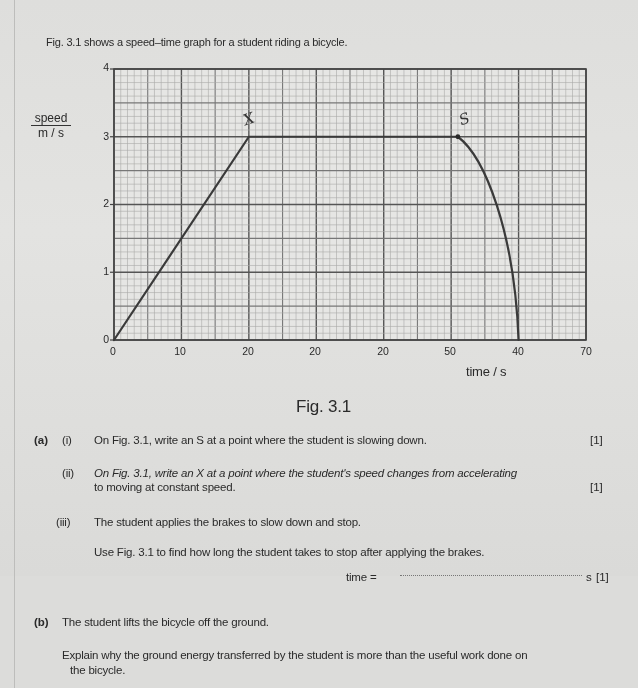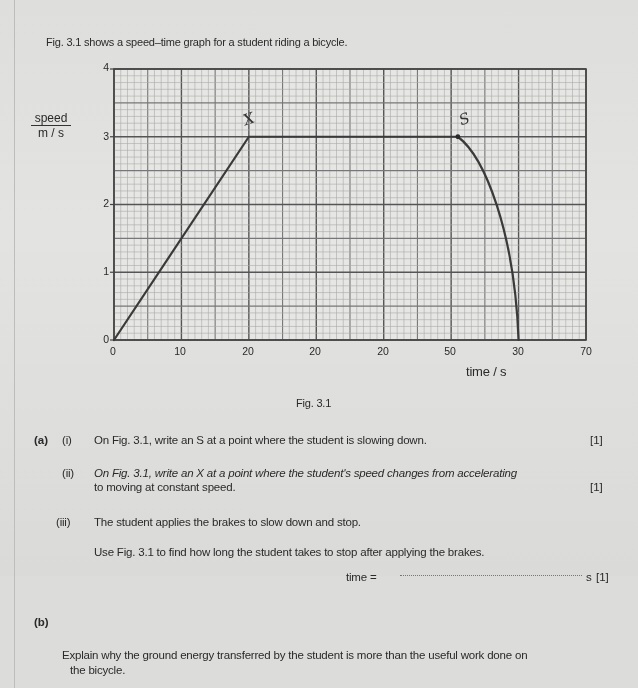--- a/index.html
+++ b/index.html
@@ -20,21 +20,21 @@
     }
     .txt { position: absolute; font-size: 11.5px; letter-spacing: -0.2px; white-space: nowrap; }
     .intro { left: 46px; top: 36px; font-size: 11px; }
     .ylabel { position: absolute; left: 31px; top: 112px; width: 40px; text-align: center; font-size: 12px; line-height: 12px; }
     .ylabel .num { display: block; border-bottom: 1px solid #333; padding-bottom: 1px; }
     .ylabel .den { display: block; padding-top: 1px; }
     .tick { position: absolute; font-size: 10.5px; }
     .ytick { text-align: right; width: 14px; }
     .xtick { width: 30px; text-align: center; }
     .xlabel { left: 466px; top: 364px; font-size: 13px; }
-    .figcap { left: 296px; top: 397px; font-size: 11px; }
+    .figcap { left: 296px; top: 397px; font-size: 17px; }
     .qnum { position: absolute; font-size: 11.5px; font-weight: bold; }
     .mark { position: absolute; font-size: 11.5px; }
     .answer-line {
       position: absolute; left: 400px; top: 575px; width: 182px; height: 0;
       border-bottom: 1px dotted #777;
     }
     svg#chart { position: absolute; left: 0; top: 0; }
   </style>
 </head>
 <body>
@@ -180,21 +180,21 @@
   <div class="tick ytick" style="left:95px; top:197px;">2</div>
   <div class="tick ytick" style="left:95px; top:130px;">3</div>
   <div class="tick ytick" style="left:95px; top:61px;">4</div>
 
   <div class="tick xtick" style="left:98px; top:345px;">0</div>
   <div class="tick xtick" style="left:165px; top:345px;">10</div>
   <div class="tick xtick" style="left:233px; top:345px;">20</div>
   <div class="tick xtick" style="left:300px; top:345px;">20</div>
   <div class="tick xtick" style="left:368px; top:345px;">20</div>
   <div class="tick xtick" style="left:435px; top:345px;">50</div>
-  <div class="tick xtick" style="left:503px; top:345px;">30</div>
+  <div class="tick xtick" style="left:503px; top:345px;">40</div>
   <div class="tick xtick" style="left:571px; top:345px;">70</div>
 
   <div class="txt xlabel">time / s</div>
 
   <div class="txt figcap">Fig. 3.1</div>
 
   <div class="qnum" style="left:34px; top:434px;">(a)</div>
   <div class="txt" style="left:62px; top:434px;">(i)</div>
   <div class="txt" style="left:94px; top:434px;">On Fig. 3.1, write an S at a point where the student is slowing down.</div>
   <div class="mark" style="left:590px; top:434px;">[1]</div>
@@ -208,15 +208,16 @@
   <div class="txt" style="left:94px; top:516px;">The student applies the brakes to slow down and stop.</div>
   <div class="txt" style="left:94px; top:546px;">Use Fig. 3.1 to find how long the student takes to stop after applying the brakes.</div>
   <div class="txt" style="left:346px; top:571px;">time =</div>
   <div class="answer-line">
     <span></span>
   </div>
   <div class="txt" style="left:586px; top:571px;">s</div>
   <div class="mark" style="left:596px; top:571px;">[1]</div>
 
   <div class="qnum" style="left:34px; top:616px;">(b)</div>
+  <div class="txt" style="left:62px; top:616px;">The student lifts the bicycle off the ground.</div>
   <div class="txt" style="left:62px; top:649px;">Explain why the ground energy transferred by the student is more than the useful work done on</div>
   <div class="txt" style="left:62px; top:664px;padding-left:8px;">the bicycle.</div>
 </div>
 
 </body></html>

